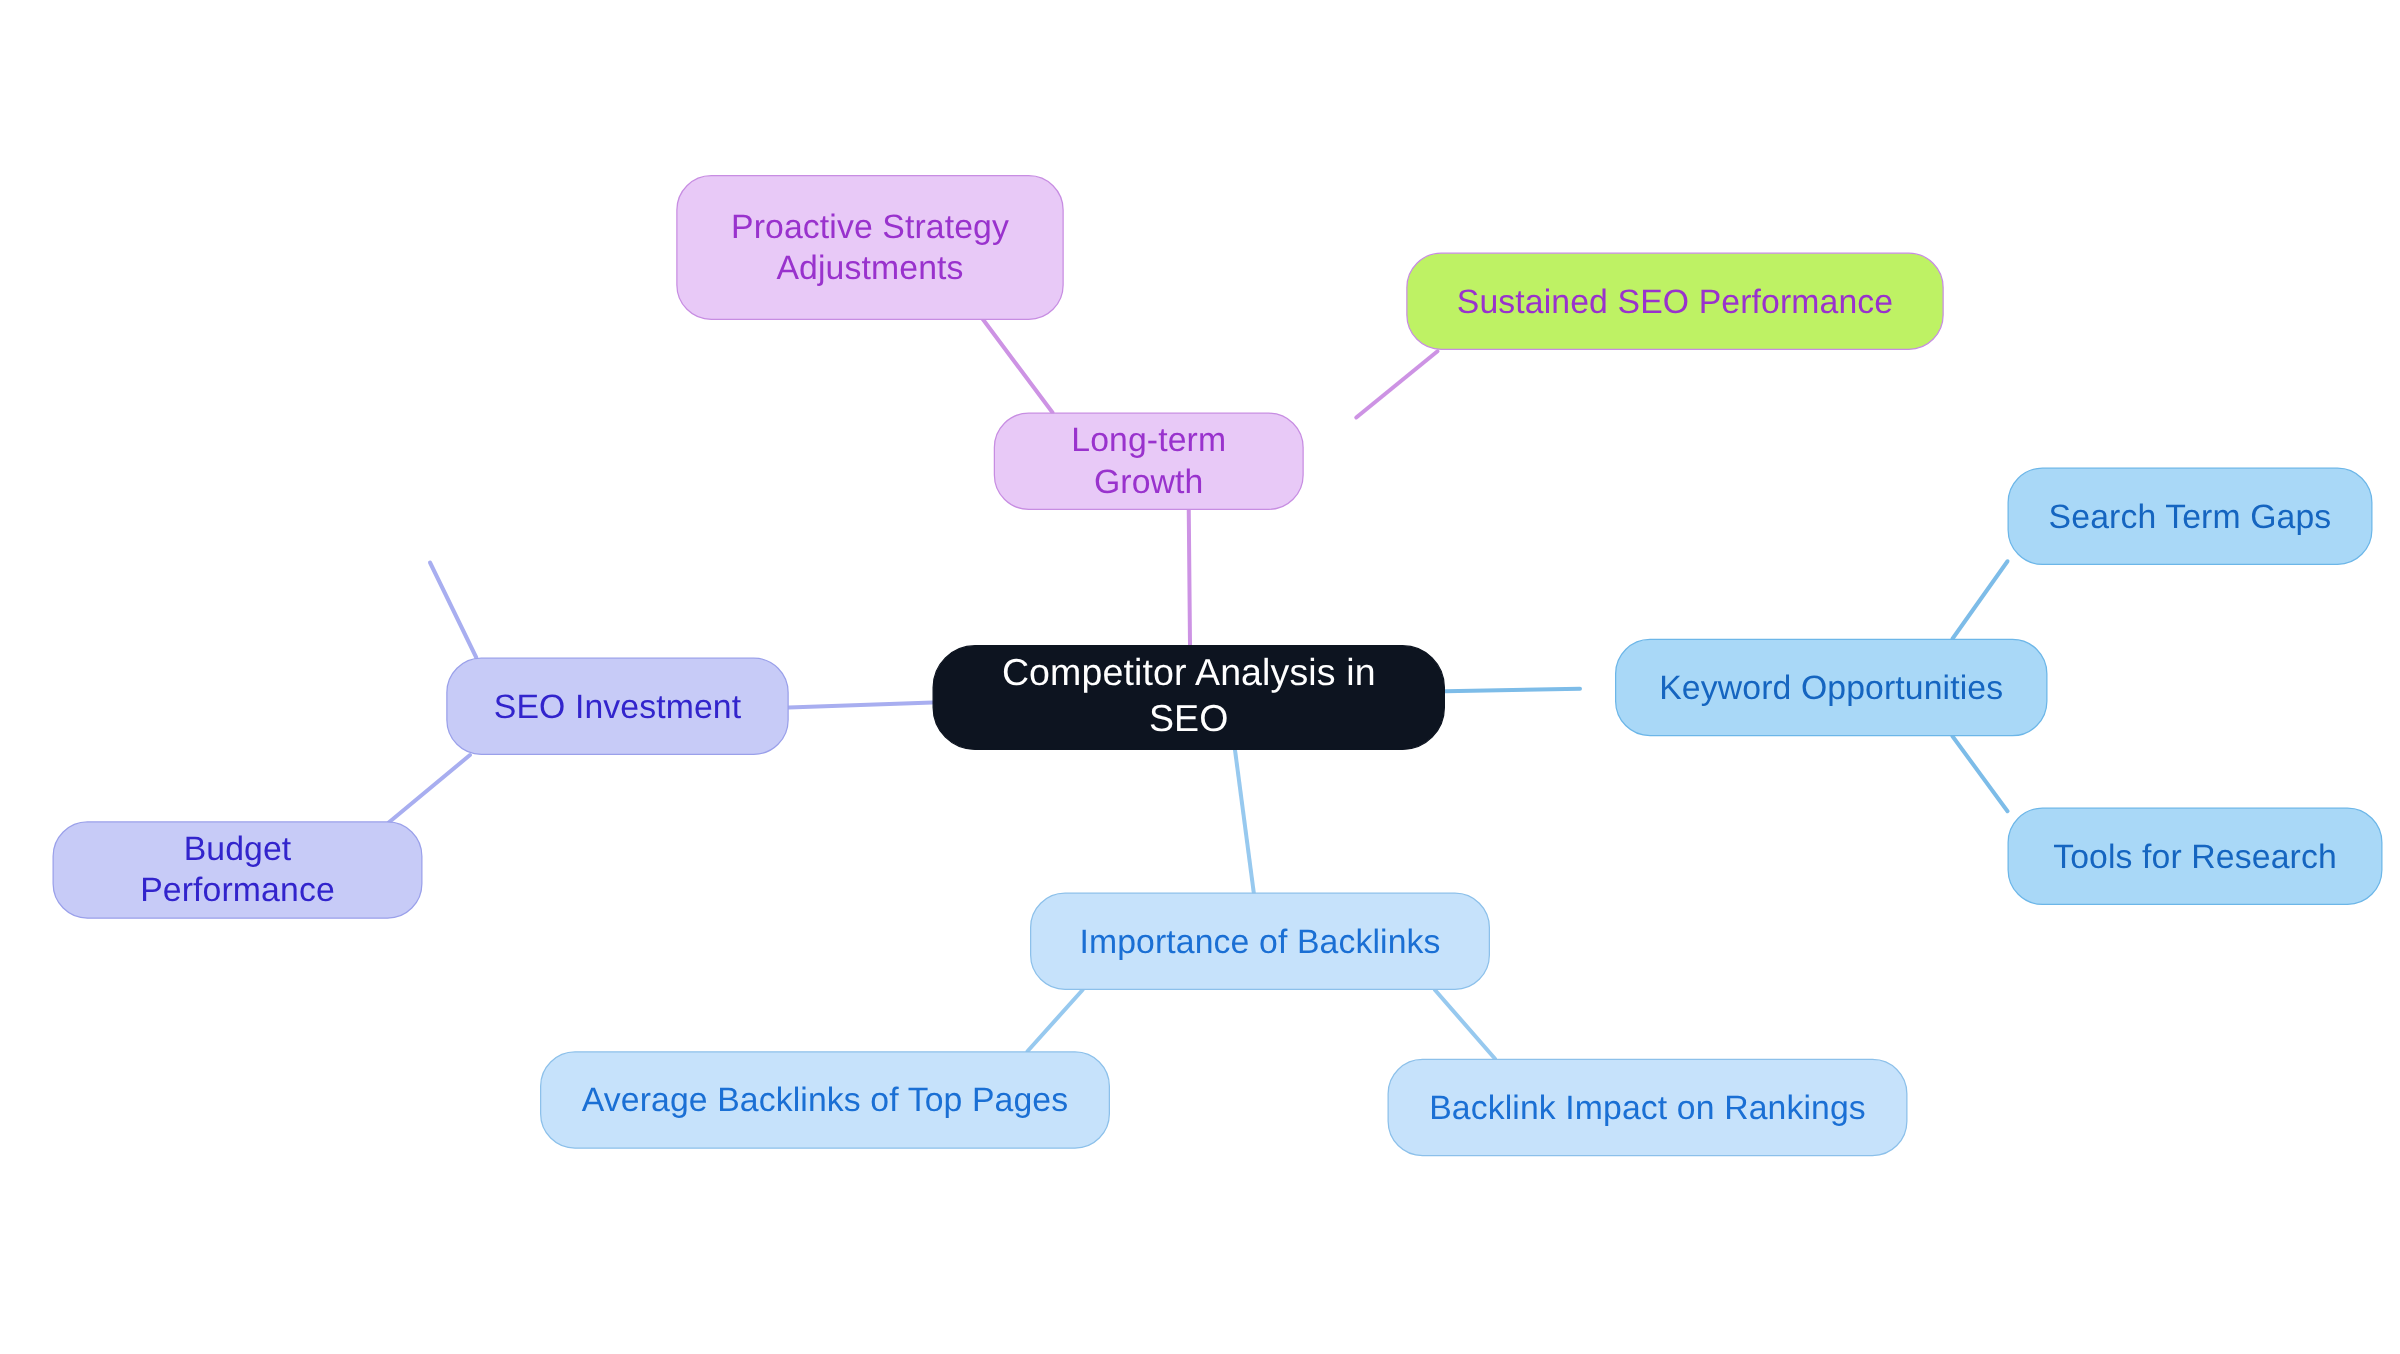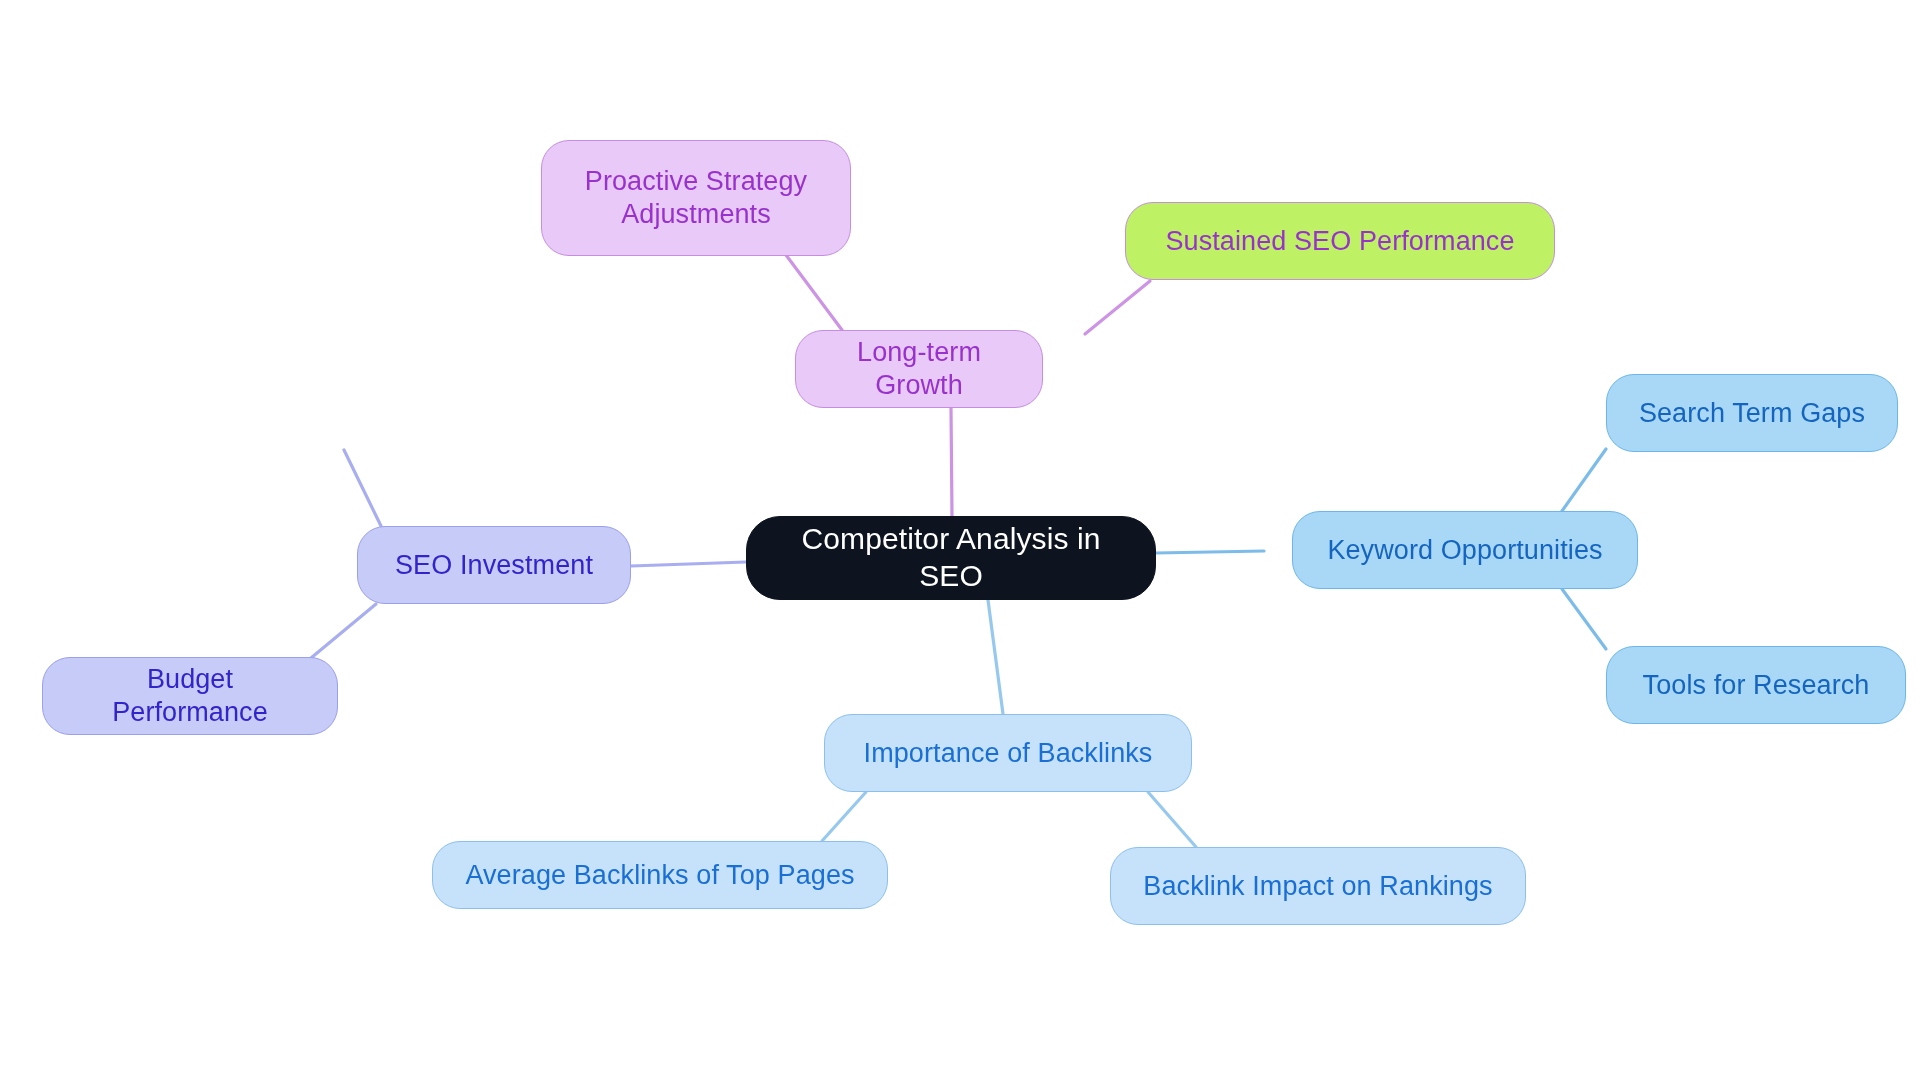--- a/index.html
+++ b/index.html
@@ -82,21 +82,21 @@
       <path d="M1085,334 L1150,281" class="edge" stroke="#cd93e4" stroke-width="3.2"></path>
     </svg>
 
   <div class="node-box node-root" style="left: 746px; top: 516px; width: 410px; height: 84px;">Competitor Analysis in SEO</div>
 
   <div class="node-box node-branch" style="left: 1264px; top: 511px; width: 346px; height: 78px; background: rgb(169, 216, 247); border-color: rgb(108, 182, 232); color: rgb(21, 101, 192); margin-left: 28px;">Keyword Opportunities</div>
   <div class="node-box node-leaf" style="left: 1606px; top: 374px; width: 292px; height: 78px; background: rgb(169, 216, 247); border-color: rgb(108, 182, 232); color: rgb(21, 101, 192);">Search Term Gaps</div>
   <div class="node-box node-leaf" style="left: 1606px; top: 646px; width: 300px; height: 78px; background: rgb(169, 216, 247); border-color: rgb(108, 182, 232); color: rgb(21, 101, 192);">Tools for Research</div>
 
   <div class="node-box node-branch" style="left: 824px; top: 714px; width: 368px; height: 78px; background: rgb(198, 226, 251); border-color: rgb(140, 192, 234); color: rgb(26, 111, 212);">Importance of Backlinks</div>
-  <div class="node-box node-leaf" style="left: 432px; top: 841px; width: 456px; height: 68px; background: rgb(198, 226, 251); border-color: rgb(140, 192, 234); color: rgb(26, 111, 212);">Average Backlinks of Top Pages</div>
+  <div class="node-box node-leaf" style="left: 432px; top: 841px; width: 456px; height: 78px; background: rgb(198, 226, 251); border-color: rgb(140, 192, 234); color: rgb(26, 111, 212);">Average Backlinks of Top Pages</div>
   <div class="node-box node-leaf" style="left: 1110px; top: 847px; width: 416px; height: 78px; background: rgb(198, 226, 251); border-color: rgb(140, 192, 234); color: rgb(26, 111, 212);">Backlink Impact on Rankings</div>
 
   <div class="node-box node-branch" style="left: 357px; top: 526px; width: 274px; height: 78px; background: rgb(199, 203, 247); border-color: rgb(154, 160, 234); color: rgb(50, 36, 204);">SEO Investment</div>
   <div class="node-box node-leaf" style="left: 42px; top: 657px; width: 296px; height: 78px; background: rgb(199, 203, 247); border-color: rgb(154, 160, 234); color: rgb(50, 36, 204);">Budget Performance</div>
 
   <div class="node-box node-branch" style="left: 795px; top: 330px; width: 248px; height: 78px; background: rgb(232, 201, 247); border-color: rgb(199, 141, 226); color: rgb(153, 50, 205);">Long-term Growth</div>
   <div class="node-box node-leaf" style="left: 541px; top: 140px; width: 310px; height: 116px; background: rgb(232, 201, 247); border-color: rgb(199, 141, 226); color: rgb(153, 50, 205);">Proactive Strategy
 Adjustments</div>
   <div class="node-box node-leaf" style="left: 1125px; top: 202px; width: 430px; height: 78px; background: #bef264; border-color: rgb(199, 141, 226); color: rgb(153, 50, 205);">Sustained SEO Performance</div>
 

